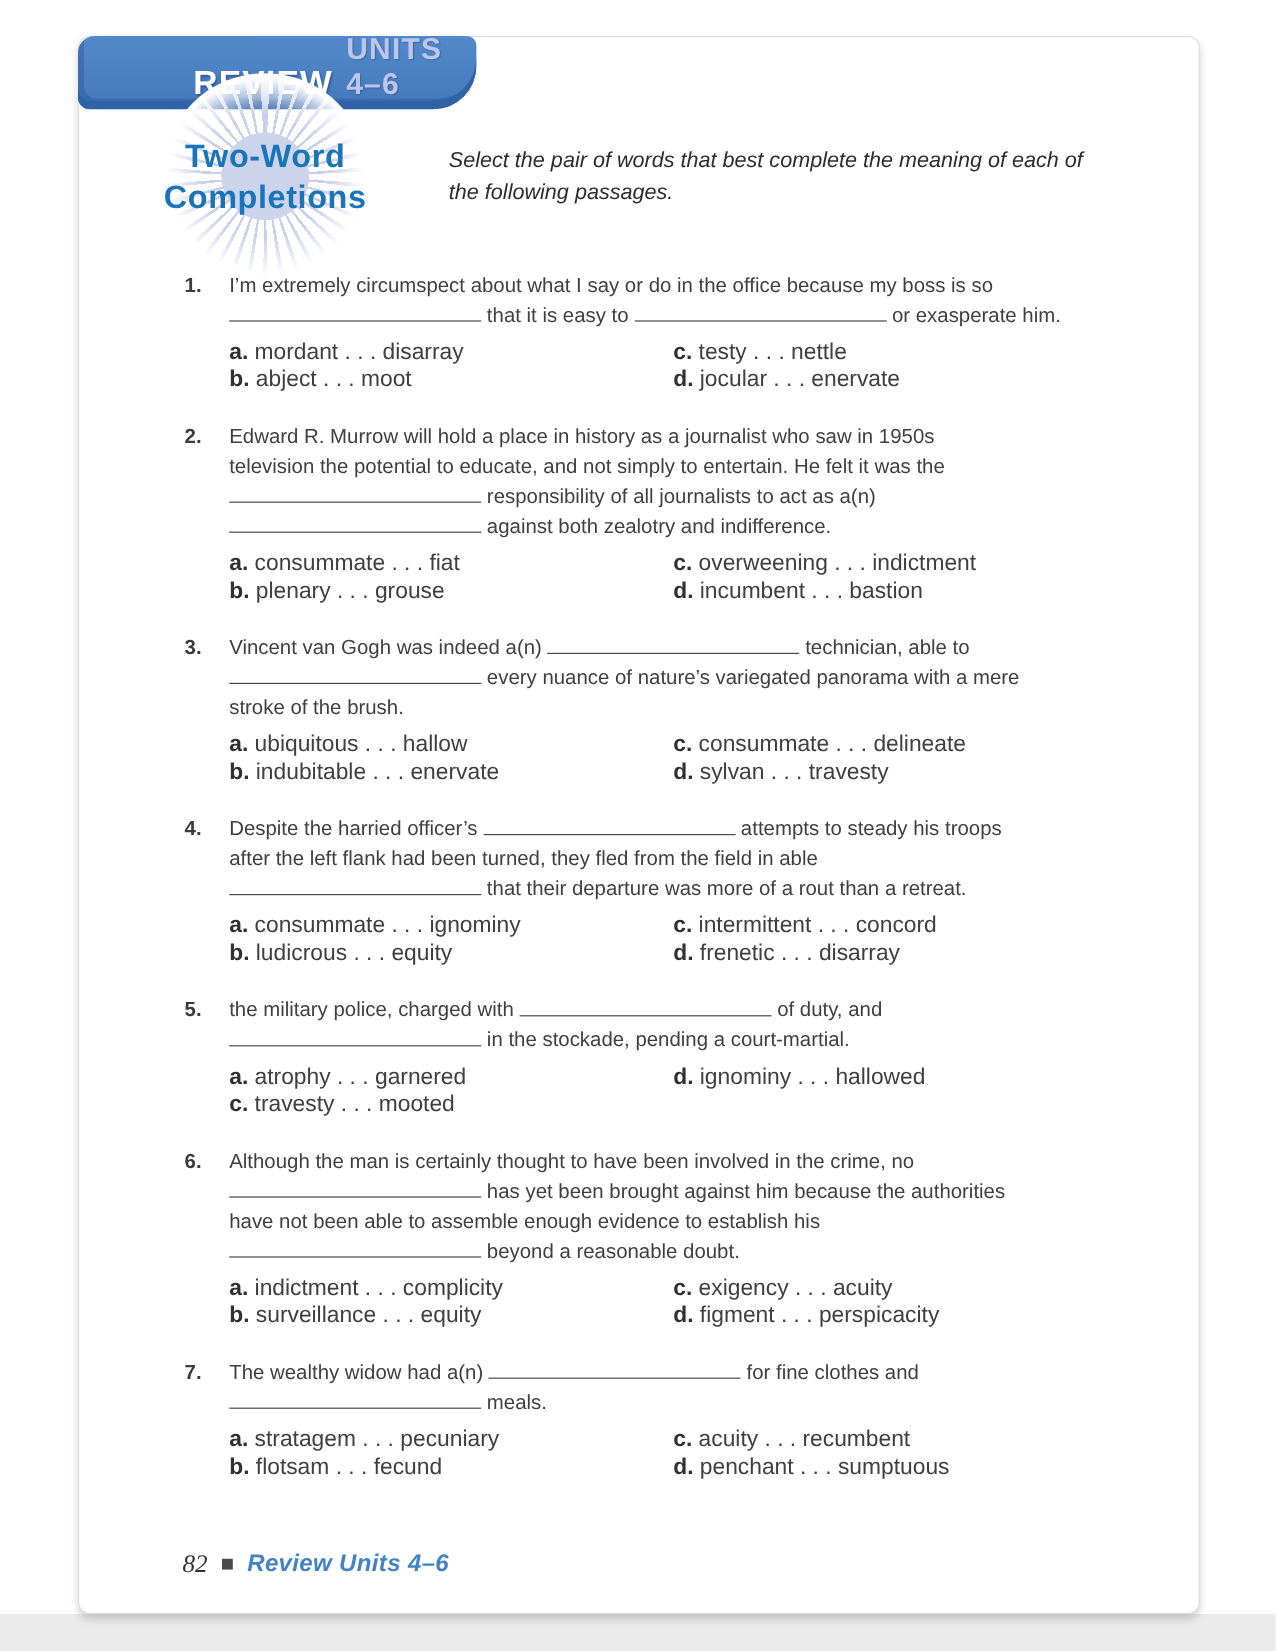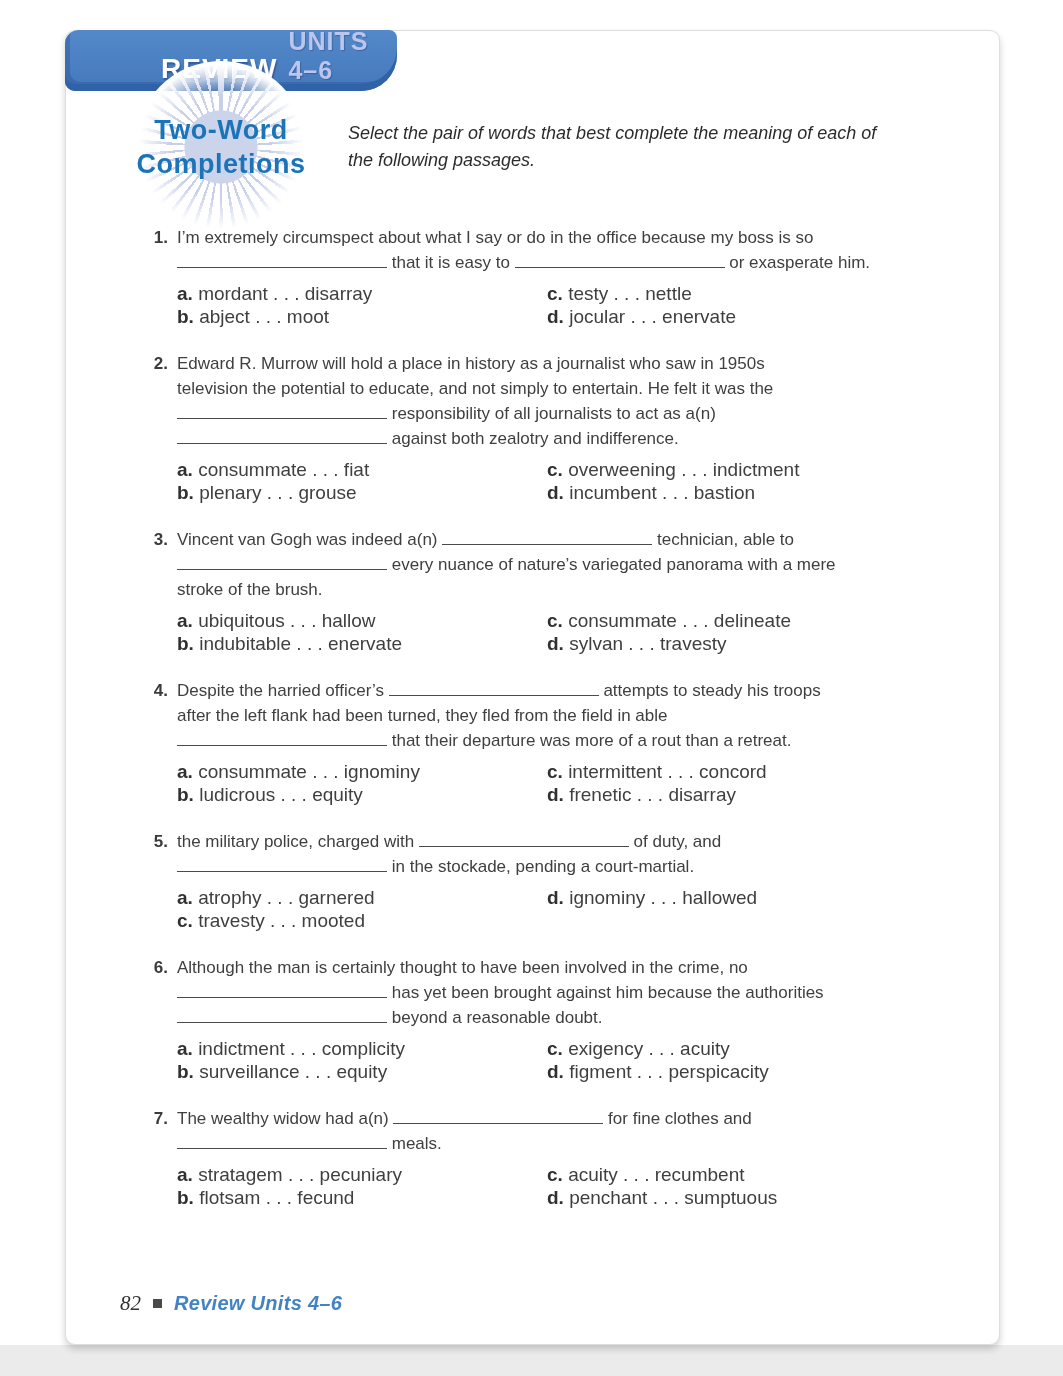--- a/index.html
+++ b/index.html
@@ -55,46 +55,46 @@
       radial-gradient(closest-side, rgba(255,255,255,0) 58%, #ffffff 96%),
       radial-gradient(closest-side, #ccd4ec 42%, rgba(255,255,255,0) 43%),
       repeating-conic-gradient(#c7cfe9 0deg 2.6deg, rgba(255,255,255,0) 2.6deg 9.4deg);
   }
   .section-title {
     position:relative; color:#1b74b8; font-weight:800;
     font-size:27px; line-height:34px; letter-spacing:0.5px;
   }
   .instructions {
     font-style:italic; font-size:18px; color:#2c2c2c;
-    line-height:27px; margin:0 0 0 12px; width:545px;
+    line-height:27px; margin:0 0 0 38px; width:545px;
   }
   
   .questions { margin:18px 55px 0 72px; }
   .question { display:flex; margin-bottom:23px; }
   .q-num {
     width:30px; flex-shrink:0; text-align:right;
     font-weight:bold; font-size:17px; line-height:25px; color:#3b3b3b;
   }
-  .q-body { margin-left:9px; flex:1; }
+  .q-body { margin-left:23px; flex:1; }
   .q-line { font-size:17px; line-height:25px; color:#3f3f3f; }
   .blank {
     display:inline-block; width:210px; height:0.85em;
     border-bottom:1.5px solid #4a4a4a;
   }
   .q-choices {
     margin-top:7px;
     display:grid;
     grid-template-columns:370px auto;
     grid-template-rows:auto auto;
     grid-auto-flow:column;
   }
   .choice { font-size:19px; line-height:23px; color:#3f3f3f; }
   .choice .letter { font-weight:bold; color:#303030; }
   
-  .footer { margin:auto 0 0 54px; display:flex; align-items:center; gap:12px; }
+  .footer { margin:auto 0 0 86px; display:flex; align-items:center; gap:12px; }
   .footer-page {
     font-family:"Liberation Serif", serif; font-style:italic;
     font-size:21px; color:#333333;
   }
   .footer-square { width:9px; height:9px; background:#4a4a4a; }
   .footer-title {
     color:#4383c4; font-weight:bold; font-style:italic; font-size:20px;
     letter-spacing:0.3px;
   }
 </style>
@@ -204,20 +204,21 @@
           </div>
     </div>
   </div>
 
   <div class="question">
     <div class="q-num">6.</div>
     <div class="q-body">
       <div class="q-passage">
             <div class="q-line">Although the man is certainly thought to have been involved in the crime, no</div>
             <div class="q-line"><span class="blank"></span> has yet been brought against him because the authorities</div>
+            <div class="q-line">have not been able to assemble enough evidence to establish his</div>
             <div class="q-line"><span class="blank"></span> beyond a reasonable doubt.</div>
           </div>
       <div class="q-choices">
             <div class="choice"><span class="letter">a.</span> indictment . . . complicity</div>
             <div class="choice"><span class="letter">b.</span> surveillance . . . equity</div>
             <div class="choice"><span class="letter">c.</span> exigency . . . acuity</div>
             <div class="choice"><span class="letter">d.</span> figment . . . perspicacity</div>
           </div>
     </div>
   </div>

